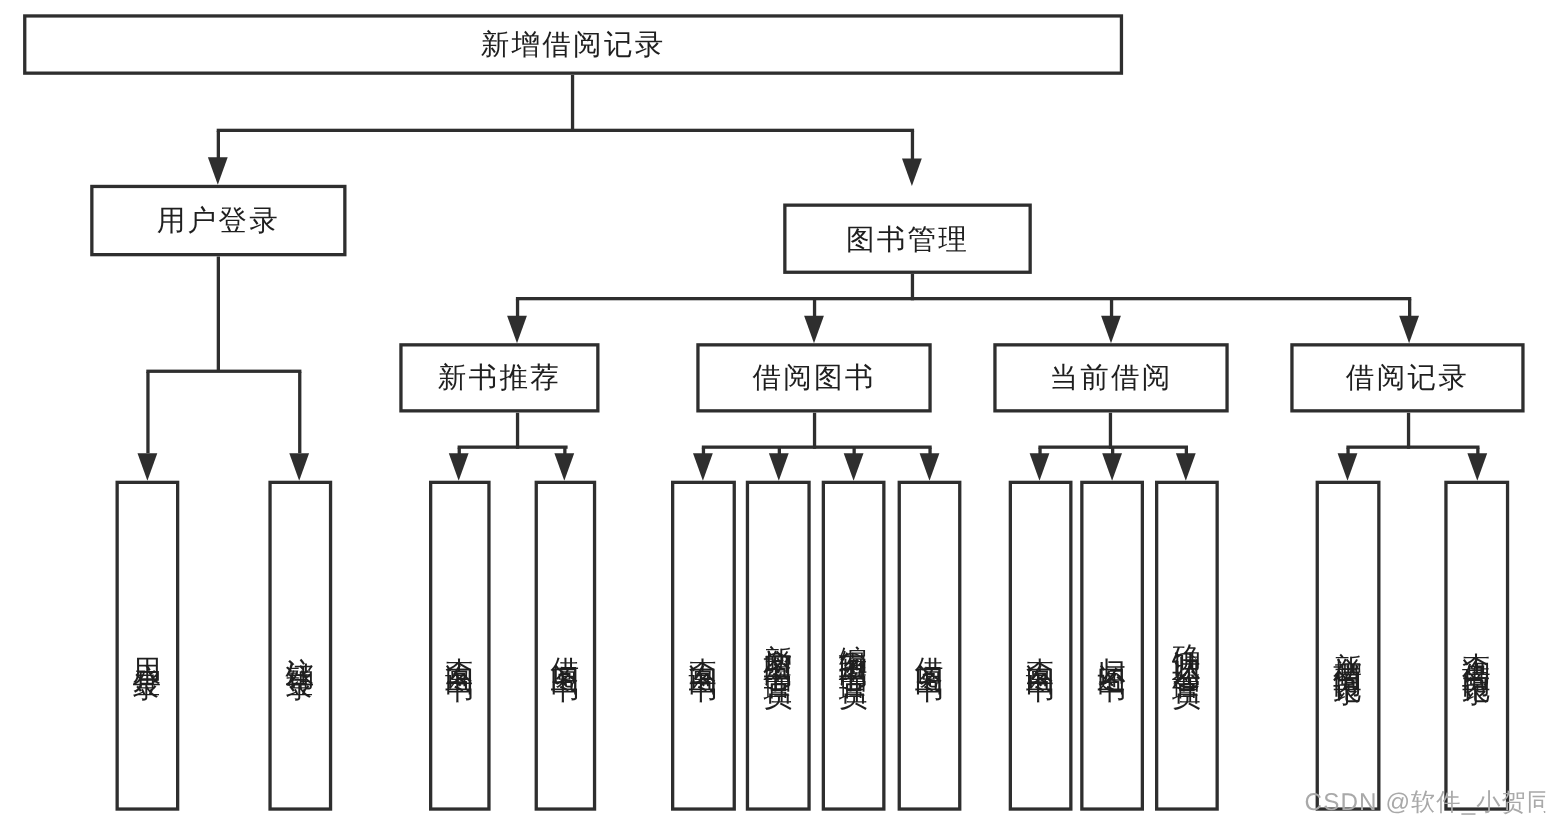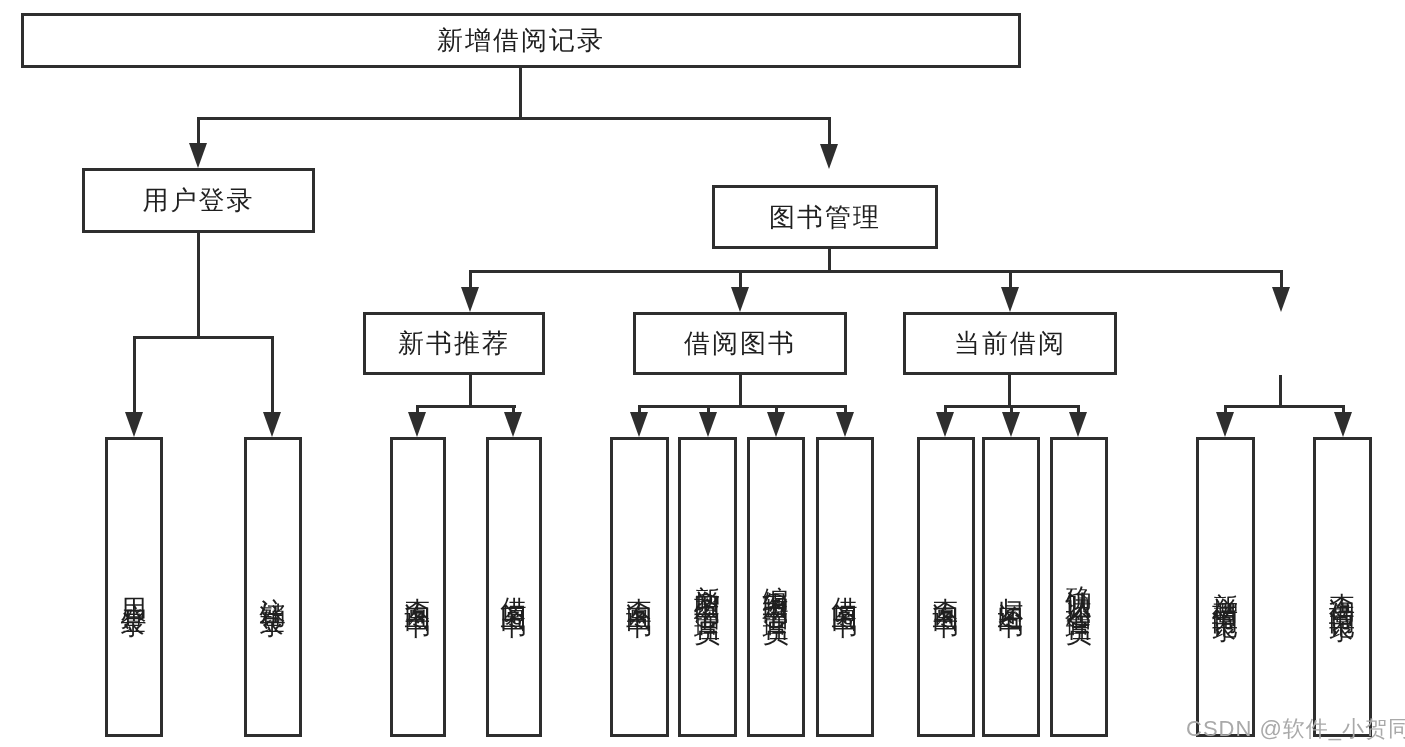--- a/index.html
+++ b/index.html
@@ -113,20 +113,23 @@
 
   <div class="box" style="left:363px; top:312px; width:182px; height:63px;">
     <span>新书推荐</span>
   </div>
   <div class="box" style="left:633px; top:312px; width:214px; height:63px;">
     <span>借阅图书</span>
   </div>
   <div class="box" style="left:903px; top:312px; width:214px; height:63px;">
     <span>当前借阅</span>
   </div>
+  <div class="box" style="left:1173px; top:312px; width:213px; height:63px;">
+    <span>借阅记录</span>
+  </div>
 
   <div class="vline" style="left:469px; top:375px; height:33px;"></div>
   <div class="hline" style="left:416px; top:405px; width:100px;"></div>
   <div class="vline" style="left:416px; top:407px; height:6px;"></div>
   <div class="arr" style="left:408px; top:412px;"></div>
   <div class="vline" style="left:512px; top:407px; height:6px;"></div>
   <div class="arr" style="left:504px; top:412px;"></div>
 
   <div class="vline" style="left:739px; top:375px; height:33px;"></div>
   <div class="hline" style="left:638px; top:405px; width:209px;"></div>

